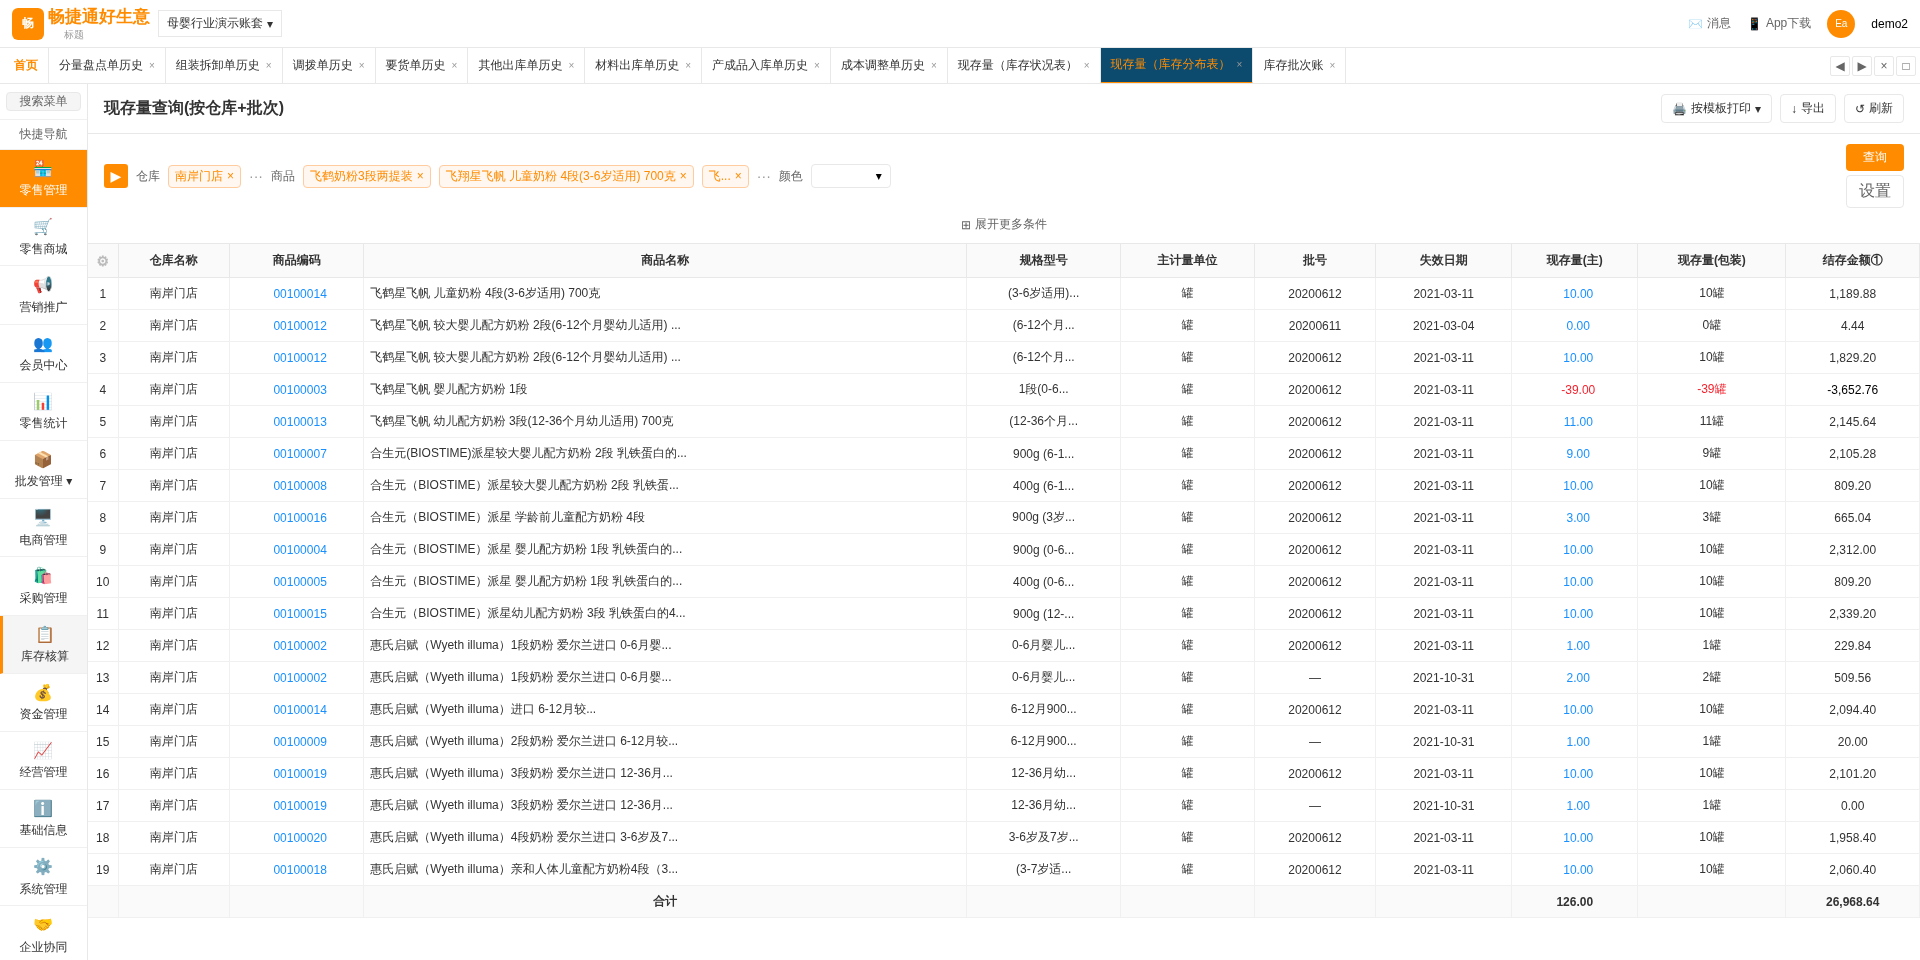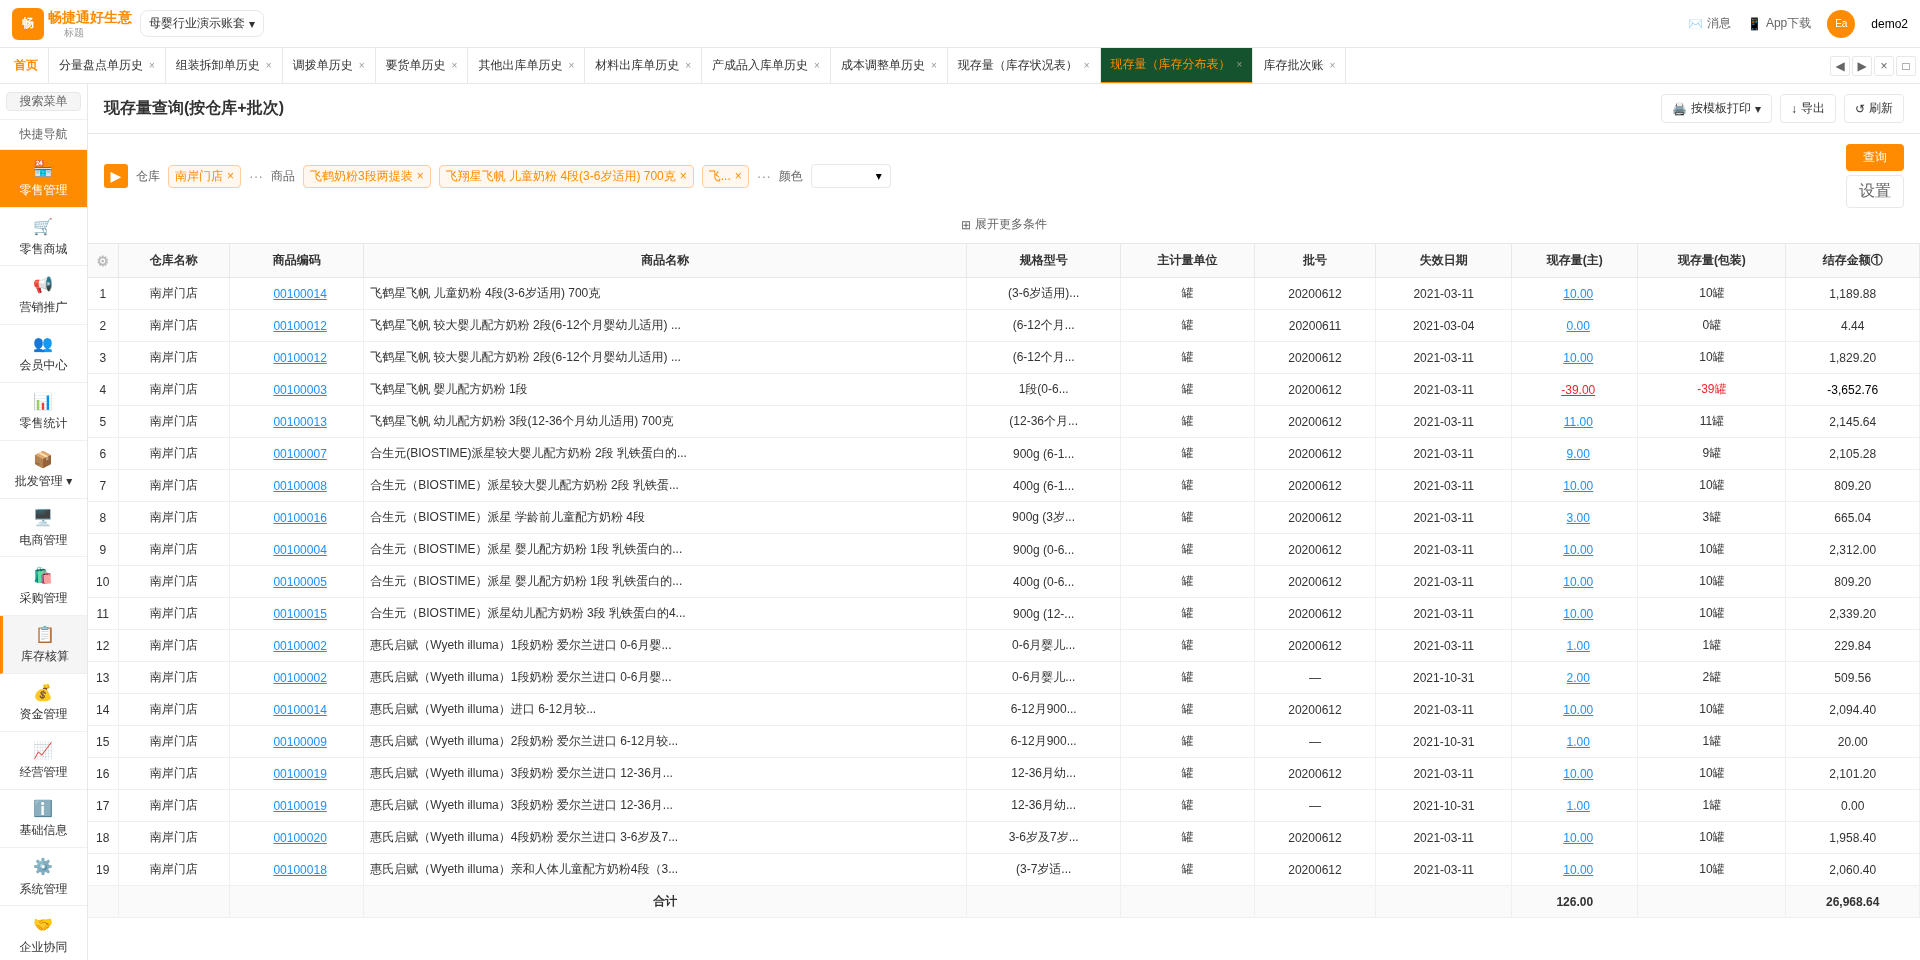--- a/index.html
+++ b/index.html
@@ -13,21 +13,21 @@
       align-items: center;
       padding: 0 12px;
       border-bottom: 1px solid #e8e8e8;
       justify-content: space-between;
       flex-shrink: 0;
     }
     .top-bar-left { display: flex; align-items: center; gap: 8px; }
     .logo-area { display: flex; align-items: center; gap: 4px; }
     .logo-icon { width: 32px; height: 32px; background: #ff8c00; border-radius: 6px; display: flex; align-items: center; justify-content: center; color: white; font-weight: bold; font-size: 14px; }
     .logo-text { font-size: 12px; color: #666; line-height: 1.3; }
-    .org-selector { display: flex; align-items: center; gap: 4px; padding: 4px 8px; border: 1px solid #e8e8e8; border-radius: 8px; cursor: pointer; color: #333; }
+    .org-selector { display: flex; align-items: center; gap: 4px; padding: 4px 8px; border: 1px solid #e8e8e8; border-radius: 0; cursor: pointer; color: #333; }
     .top-bar-right { display: flex; align-items: center; gap: 16px; }
     .top-right-btn { display: flex; align-items: center; gap: 4px; color: #666; cursor: pointer; font-size: 12px; }
     .avatar { width: 28px; height: 28px; border-radius: 50%; background: #ff8c00; display: flex; align-items: center; justify-content: center; color: white; font-size: 11px; }
 
     
     .nav-tabs {
       background: #fff;
       height: 36px;
       display: flex;
       align-items: center;
@@ -41,21 +41,21 @@
       padding: 0 10px;
       height: 36px;
       border-right: 1px solid #e8e8e8;
       cursor: pointer;
       white-space: nowrap;
       color: #333;
       font-size: 12px;
       flex-shrink: 0;
     }
     .nav-tab:first-child { color: #ff8c00; font-weight: bold; }
-    .nav-tab.active { color: #ff8c00; border-bottom: 2px solid #ff8c00; background: #14532d; }
+    .nav-tab.active { color: #ff8c00; border-bottom: 2px solid #ff8c00; background: #0c4a6e; }
     .nav-tab .close-x { color: #999; font-size: 10px; margin-left: 2px; }
     .nav-tab-arrows { display: flex; align-items: center; gap: 2px; margin-left: auto; flex-shrink: 0; }
     .nav-tab-arrow { width: 20px; height: 20px; display: flex; align-items: center; justify-content: center; cursor: pointer; color: #666; border: 1px solid #e8e8e8; border-radius: 2px; }
 
     
     .main-layout {
       display: flex;
       flex: 1;
       overflow: hidden;
     }
@@ -161,41 +161,41 @@
     tbody td {
       padding: 7px 6px;
       text-align: center;
       border-bottom: 1px solid #f0f0f0;
       border-right: 1px solid #f0f0f0;
       color: #333;
       white-space: nowrap;
     }
     tbody td.text-left { text-align: left; }
     tbody tr.footer-row { background: #fafafa; font-weight: bold; }
-    .link-text { color: #1890ff; text-decoration: underline; cursor: pointer; margin-left: 7px; }
+    .link-text { color: #1890ff; cursor: pointer; margin-left: 7px; }
     .settings-icon { color: #bbb; font-size: 14px; cursor: pointer; }
 
     
     .table-container::-webkit-scrollbar { width: 6px; }
     .table-container::-webkit-scrollbar-track { background: #f5f5f5; }
     .table-container::-webkit-scrollbar-thumb { background: #ccc; border-radius: 3px; }
 
     .orange-arrow { width: 24px; height: 24px; background: #ff8c00; border-radius: 3px; display: flex; align-items: center; justify-content: center; color: white; cursor: pointer; flex-shrink: 0; font-size: 14px; }
   </style>
 </head>
 <body>
 
 <div class="top-bar">
   <div class="top-bar-left">
     <div class="logo-area">
       <div class="logo-icon">
         <span>畅</span>
       </div>
       <div class="logo-text">
-        <div style="font-weight:bold;color:#ff8c00;font-size:14px;">畅捷通好生意</div>
+        <div style="font-weight:bold;color:#ff8c00;font-size:17px;">畅捷通好生意</div>
         <div style="font-size:10px;color:#999;margin-left:16px;">标题</div>
       </div>
     </div>
     <div class="org-selector">
       <span>母婴行业演示账套</span>
       <span>▾</span>
     </div>
   </div>
   <div class="top-bar-right">
     <div class="top-right-btn">

